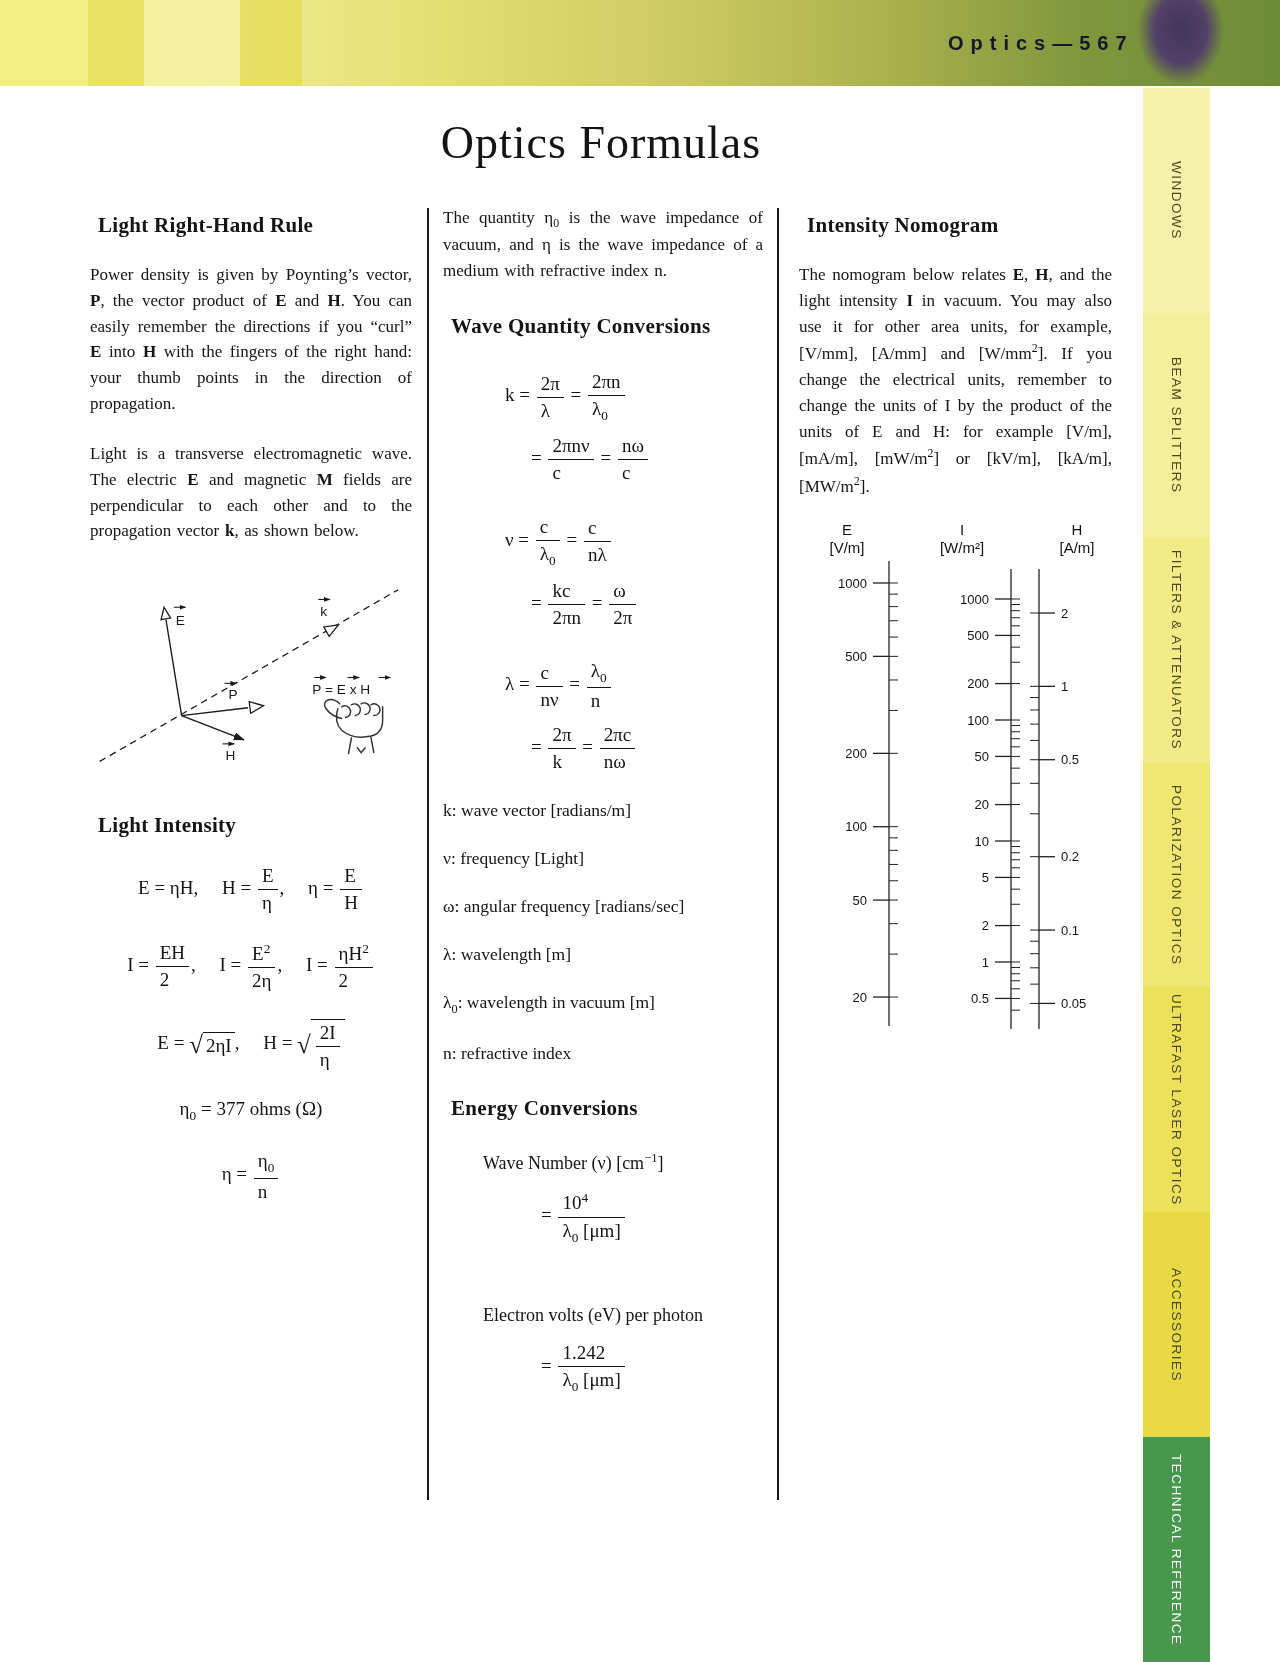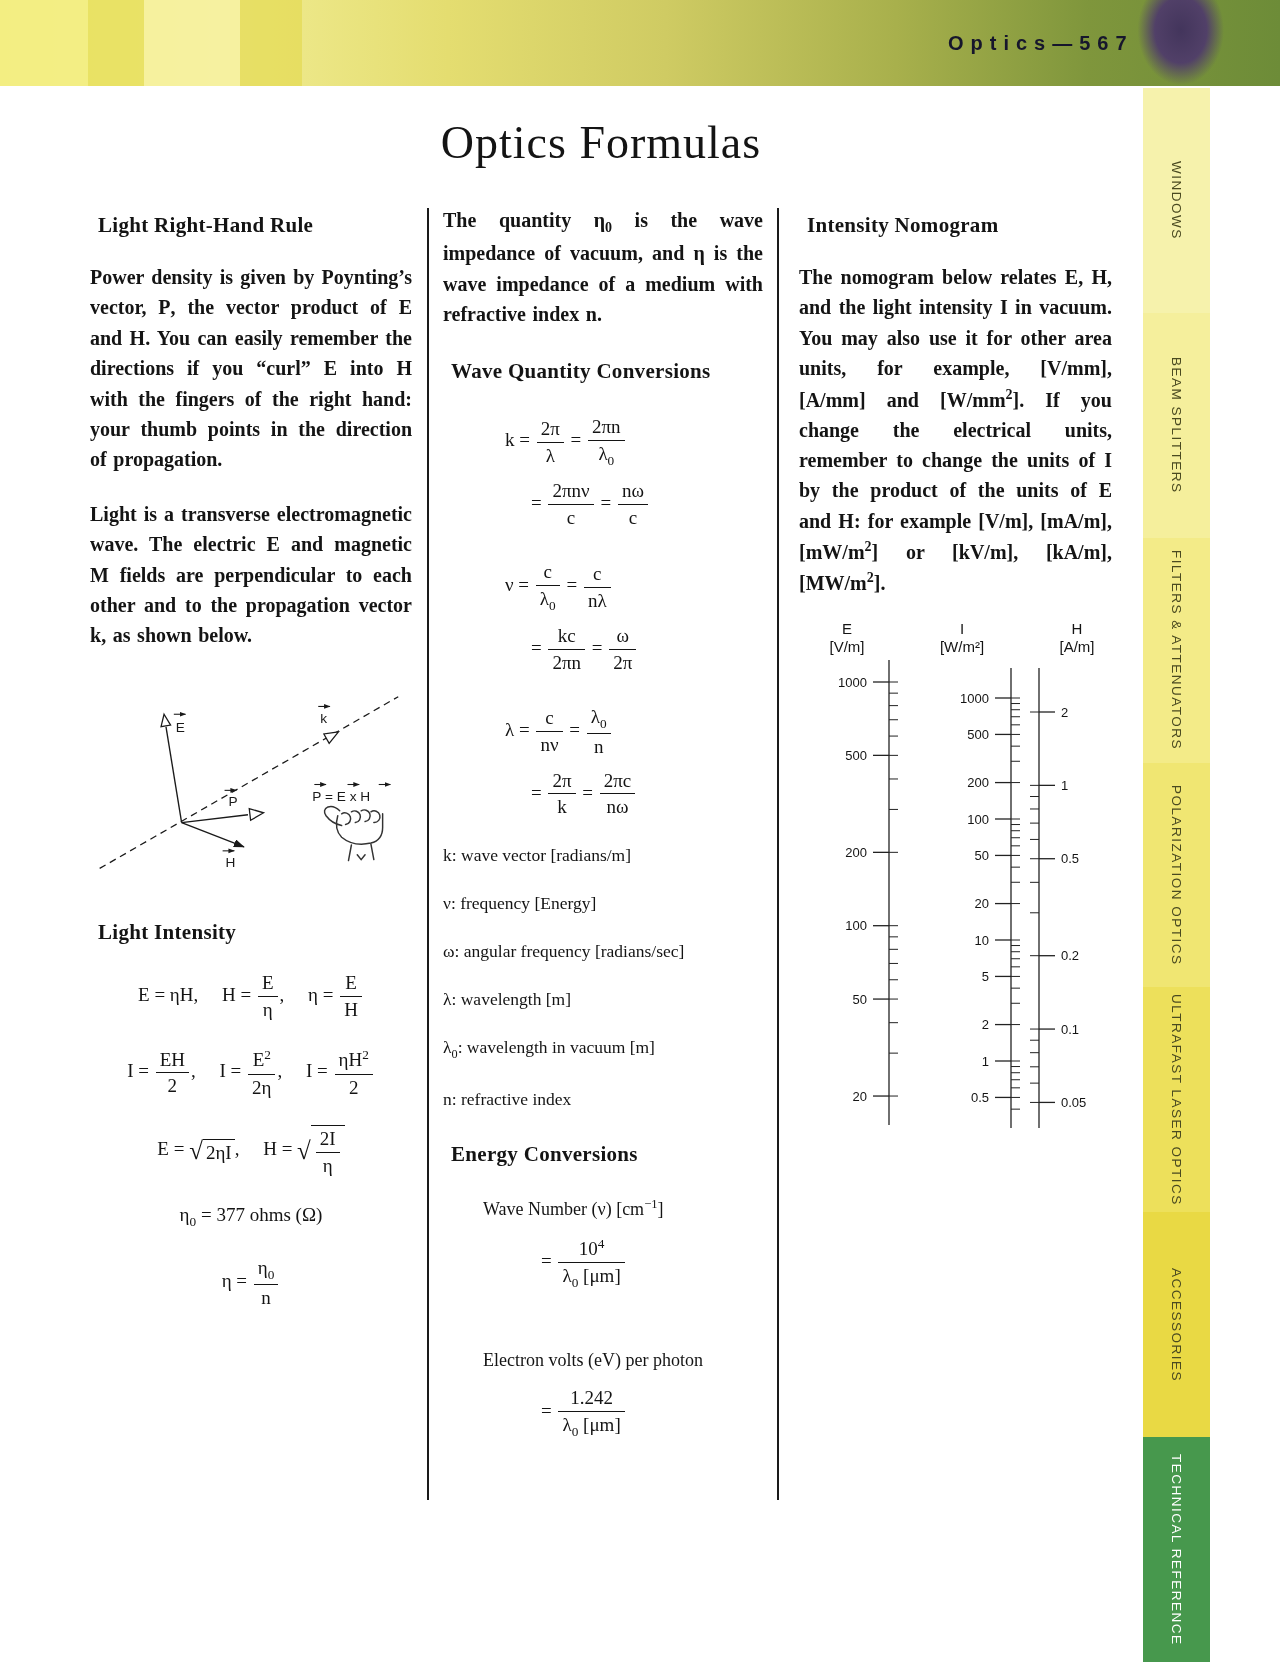--- a/index.html
+++ b/index.html
@@ -42,25 +42,25 @@
 
   .vline { position:absolute; top:208px; width:1.5px; height:1292px; background:#1a1a1a; }
   #vline1 { left:427px; } #vline2 { left:777px; }
 
   .col { position:absolute; top:205px; }
   #col1 { left:90px;  width:322px; }
   #col2 { left:443px; width:320px; }
   #col3 { left:799px; width:313px; }
 
   h2.section { font-size:21px; font-weight:700; margin:8px; letter-spacing:.3px; }
-  p.body { font-size:20px; line-height:1.52; text-align:justify; margin:24px 0 0 0; word-spacing:.08em;font-weight:bold; }
+  p.body { font-size:17px; line-height:1.52; text-align:justify; margin:24px 0 0 0; word-spacing:.08em; }
 
   
   .eq { font-size:19px; }
-  .frac { display:inline-block; vertical-align:middle; text-align:center; line-height:1.15; margin:0 2px; }
+  .frac { display:inline-block; vertical-align:middle; text-align:left; line-height:1.15; margin:0 2px; }
   .frac .n { display:block; padding:0 4px 2px; }
   .frac .d { display:block; border-top:1.6px solid #141414; padding:2px 4px 0; }
   .sqrt { font-size:25px; vertical-align:middle; }
   .rdx { border-top:1.6px solid #141414; padding:2px 3px 0; display:inline-block; vertical-align:middle; }
   sup, sub { font-size:70%; }
 
   .eqs1 .eq { margin-top:27px; text-align:center; }
   .eqblock { margin-top:32px; }
   .eqblock .eq { margin:12px 0 0 62px; }
   .eqblock .eq.cont { margin-left:88px; }
@@ -193,21 +193,21 @@
     <div class="eq">ν = <span class="frac"><span class="n">c</span><span class="d">λ<sub>0</sub></span></span> = <span class="frac"><span class="n">c</span><span class="d">nλ</span></span></div>
     <div class="eq cont">= <span class="frac"><span class="n">kc</span><span class="d">2πn</span></span> = <span class="frac"><span class="n">ω</span><span class="d">2π</span></span></div>
   </div>
   <div class="eqblock">
     <div class="eq">λ = <span class="frac"><span class="n">c</span><span class="d">nν</span></span> = <span class="frac"><span class="n">λ<sub>0</sub></span><span class="d">n</span></span></div>
     <div class="eq cont">= <span class="frac"><span class="n">2π</span><span class="d">k</span></span> = <span class="frac"><span class="n">2πc</span><span class="d">nω</span></span></div>
   </div>
 
   <div class="defs" style="margin-top:26px">
     <p class="def">k: wave vector [radians/m]</p>
-    <p class="def">ν: frequency [Energy]</p>
+    <p class="def">ν: frequency [Light]</p>
     <p class="def">ω: angular frequency [radians/sec]</p>
     <p class="def">λ: wavelength [m]</p>
     <p class="def">λ<sub>0</sub>: wavelength in vacuum [m]</p>
     <p class="def">n: refractive index</p>
   </div>
 
   <h2 class="section" style="margin-top:32px">Energy Conversions</h2>
 
   <div class="energy">
     <div class="energy-line">Wave Number (ν) [cm<sup>−1</sup>]</div>

